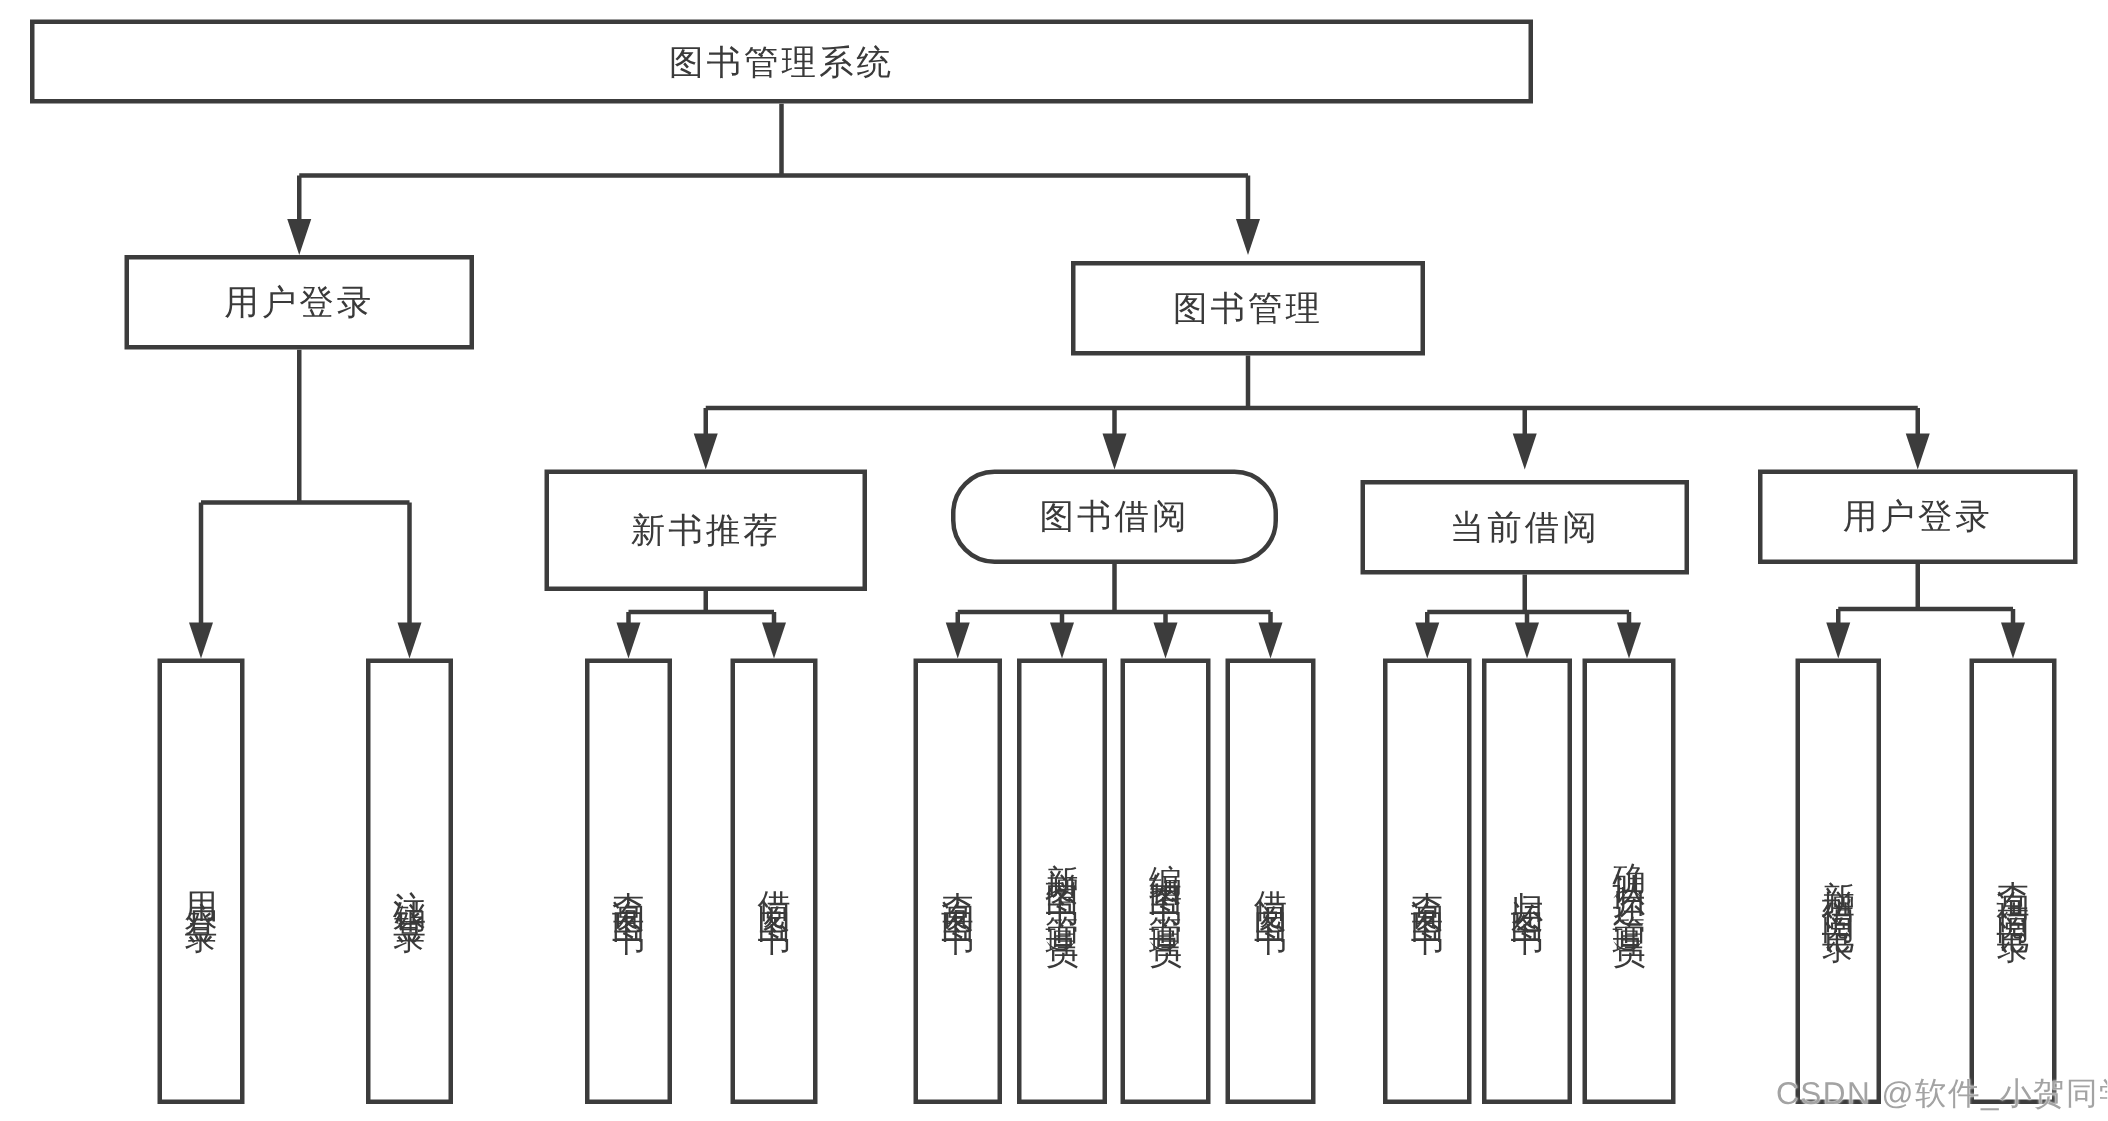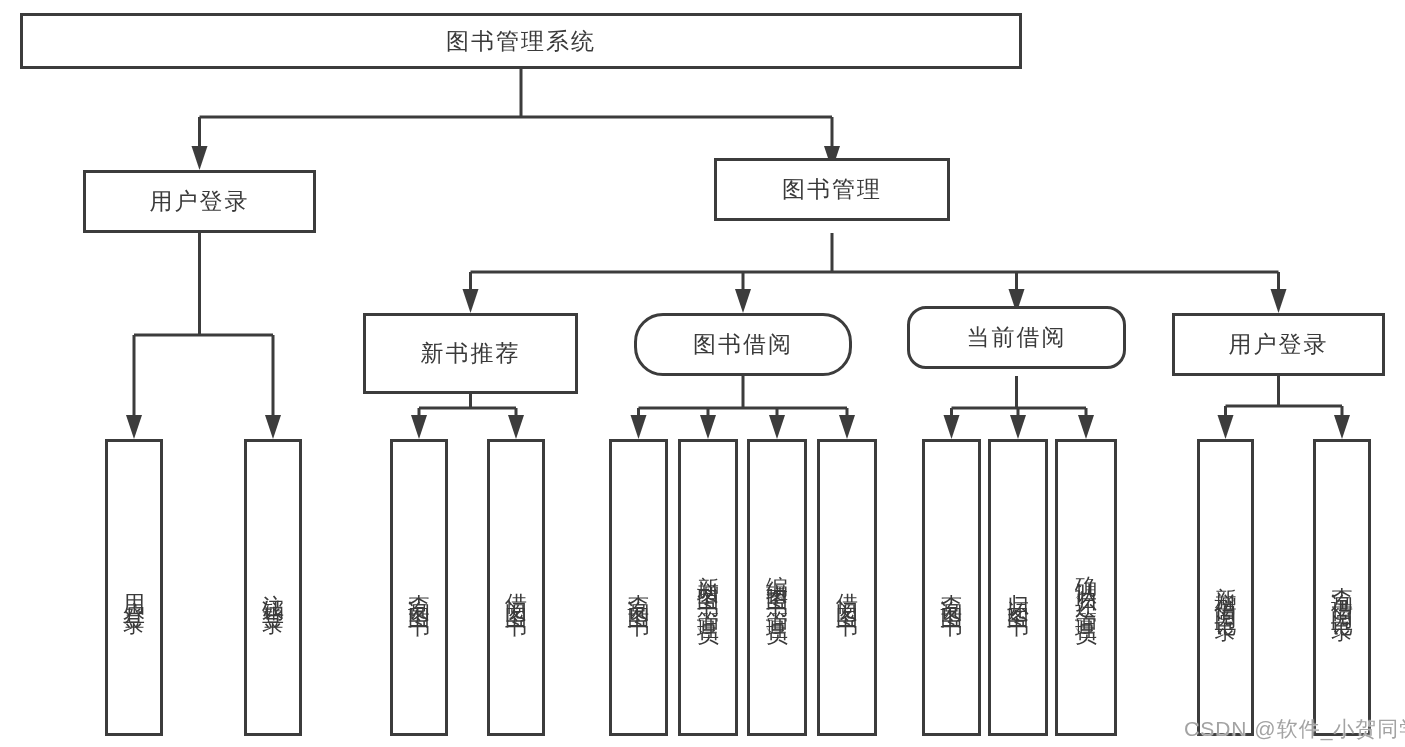--- a/index.html
+++ b/index.html
@@ -99,25 +99,25 @@
       <polygon points="1010,415 1026,415 1018,439"></polygon>
       <polygon points="1078,415 1094,415 1086,439"></polygon>
       <polygon points="1217.5,415 1233.5,415 1225.5,439"></polygon>
       <polygon points="1334,415 1350,415 1342,439"></polygon>
     </g>
   </svg>
 
   <div class="node h" style="left:20px; top:13px; width:1002px; height:56px;">图书管理系统</div>
 
   <div class="node h" style="left:83px; top:170px; width:233px; height:63px;">用户登录</div>
-  <div class="node h" style="left:714px; top:158px; width:236px; height:63px;">图书管理</div>
+  <div class="node h" style="left:714px; top:174px; width:236px; height:63px;">图书管理</div>
 
   <div class="node h" style="left:363px; top:313px; width:215px; height:81px;">新书推荐</div>
   <div class="node h" style="left:634px; top:313px; width:218px; height:63px;border-radius:29px;">图书借阅</div>
-  <div class="node h" style="left:907px; top:306px; width:219px; height:63px;border-radius:19px;">当前借阅</div>
+  <div class="node h" style="left:907px; top:320px; width:219px; height:63px;">当前借阅</div>
   <div class="node h" style="left:1172px; top:313px; width:213px; height:63px;">用户登录</div>
 
   <div class="node v" style="left:105px; top:439px; width:58px; height:297px;">用户登录</div>
   <div class="node v" style="left:244px; top:439px; width:58px; height:297px;">注销登录</div>
 
   <div class="node v" style="left:390px; top:439px; width:58px; height:297px;">查询图书</div>
   <div class="node v" style="left:487px; top:439px; width:58px; height:297px;">借阅图书</div>
 
   <div class="node v" style="left:609px; top:439px; width:59px; height:297px;">查询图书</div>
   <div class="node v" style="left:678px; top:439px; width:60px; height:297px;">新增图书（管理员）</div>

